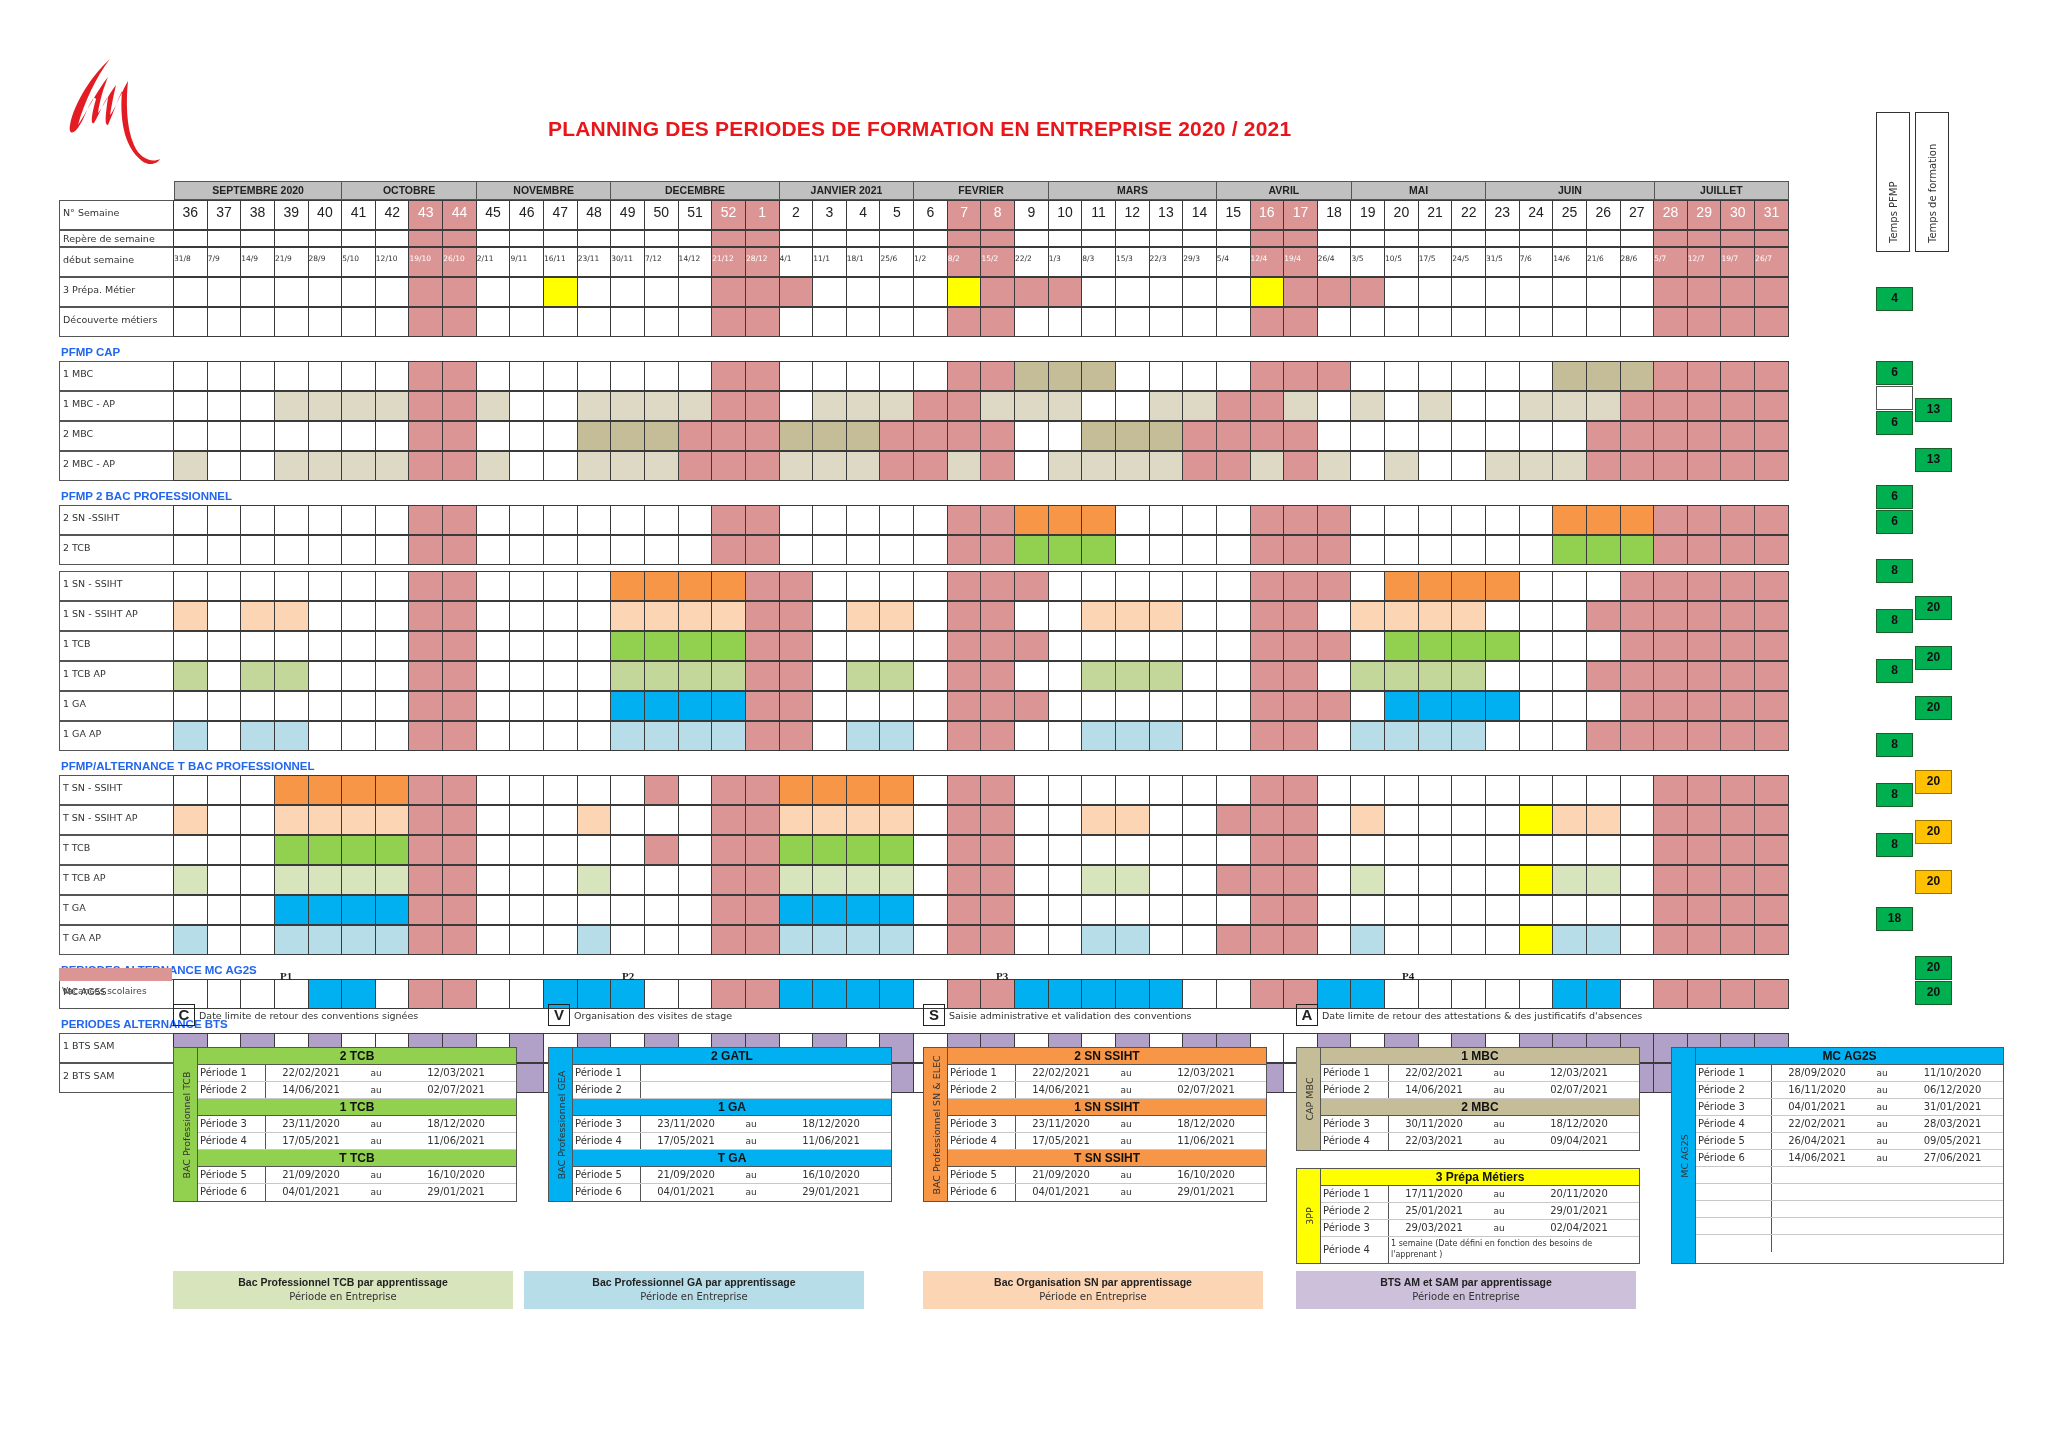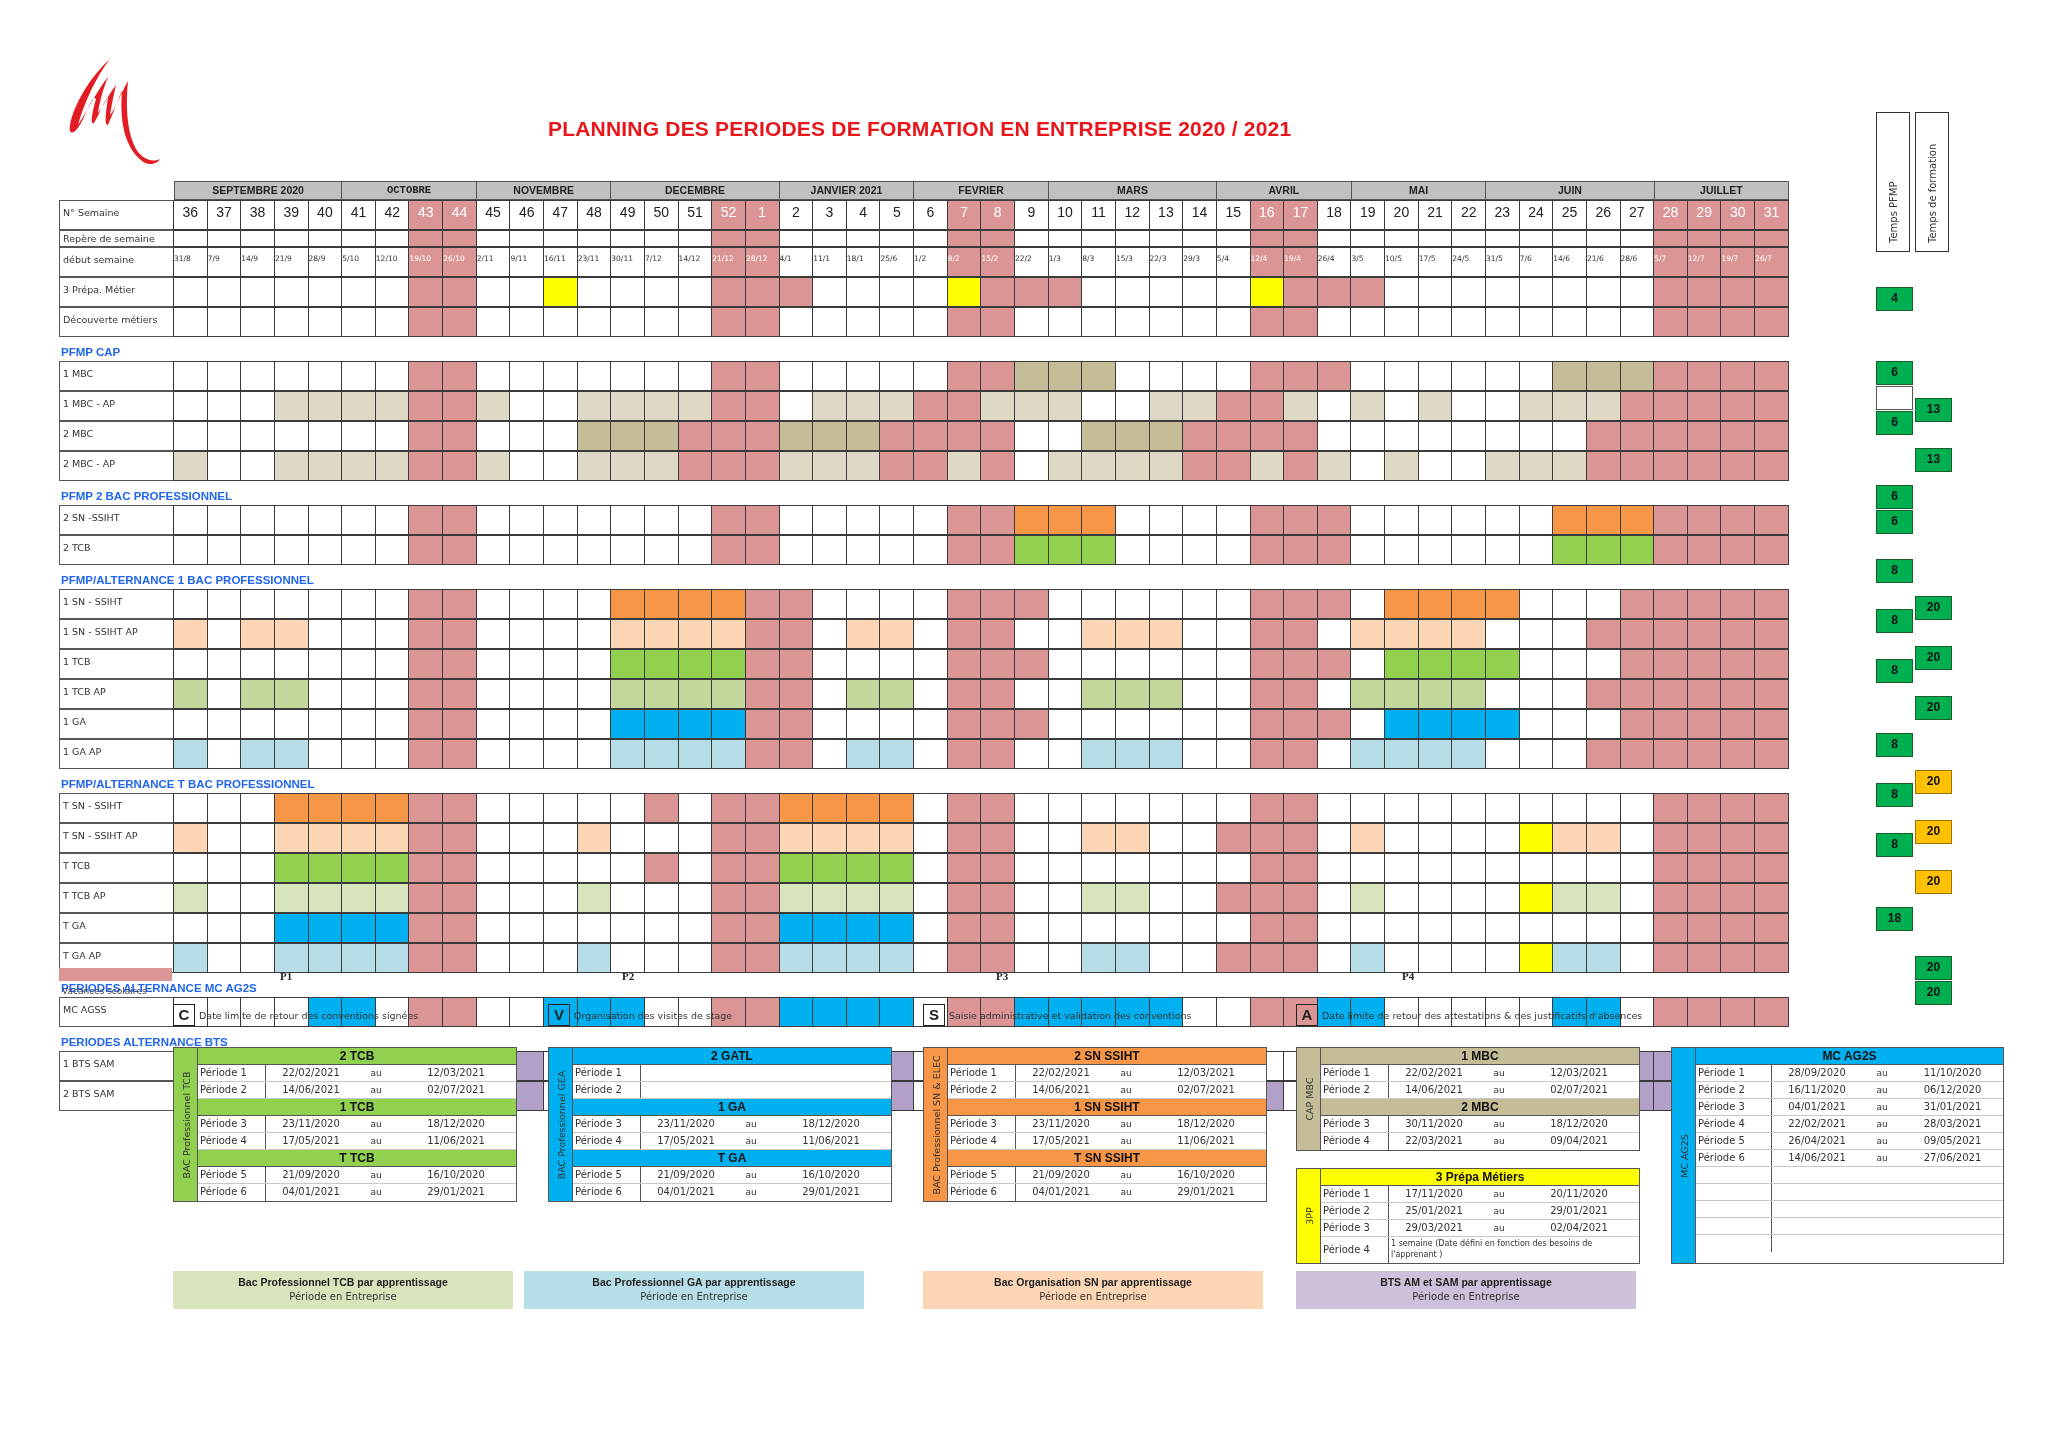--- a/index.html
+++ b/index.html
@@ -75,21 +75,21 @@
   <span>Temps  PFMP</span>
 </div>
 <div class="side-head" style="left:1915px;">
   <span>Temps de formation</span>
 </div>
 
 <div id="grid">
   <div class="row hdr-month-row" id="month-row">
     <div class="lbl" style="border:none;background:transparent;"></div>
   <div class="month" style="width: 168.25px; border-left: 1px solid rgb(85, 85, 85);">SEPTEMBRE 2020</div>
-      <div class="month" style="width: 134.6px; font-family: Liberation Mono, monospace;">OCTOBRE</div>
+      <div class="month" style="width: 134.6px;">OCTOBRE</div>
       <div class="month" style="width: 134.6px;">NOVEMBRE</div>
       <div class="month" style="width: 168.25px; text-align: center;">DECEMBRE</div>
       <div class="month" style="width: 134.6px;">JANVIER 2021</div>
       <div class="month" style="width: 134.6px;">FEVRIER</div>
       <div class="month" style="width: 168.25px;">MARS</div>
       <div class="month" style="width: 134.6px;">AVRIL</div>
       <div class="month" style="width: 134.6px;">MAI</div>
       <div class="month" style="width: 168.25px;">JUIN</div>
       <div class="month" style="width: 134.6px;">JUILLET</div>
     </div>
@@ -653,21 +653,20 @@
         <div class="cell"></div>
         <div class="cell c-g1"></div>
         <div class="cell c-g1"></div>
         <div class="cell c-g1"></div>
         <div class="cell c-h"></div>
         <div class="cell c-h"></div>
         <div class="cell c-h"></div>
         <div class="cell c-h"></div>
       </div>
       <div class="blockgap"></div>
-      <div class="sec">PFMP/ALTERNANCE 1 BAC PROFESSIONNEL</div>
       <div class="row">
         <div class="lbl">1 SN - SSIHT</div>
         <div class="cell"></div>
         <div class="cell"></div>
         <div class="cell"></div>
         <div class="cell"></div>
         <div class="cell"></div>
         <div class="cell"></div>
         <div class="cell"></div>
         <div class="cell c-h"></div>

